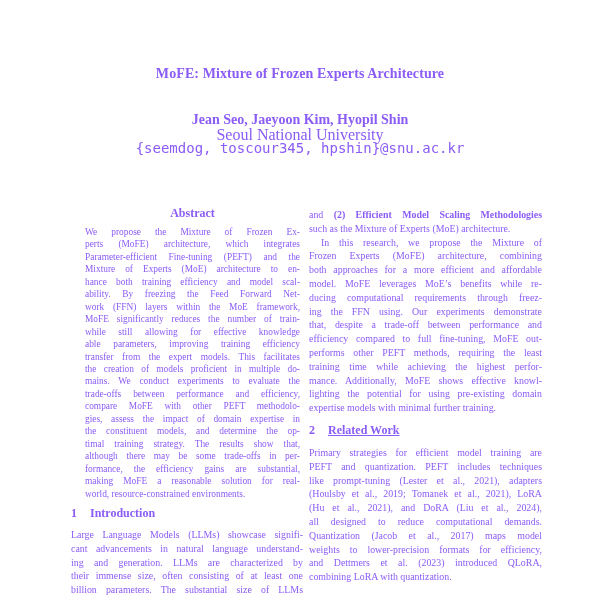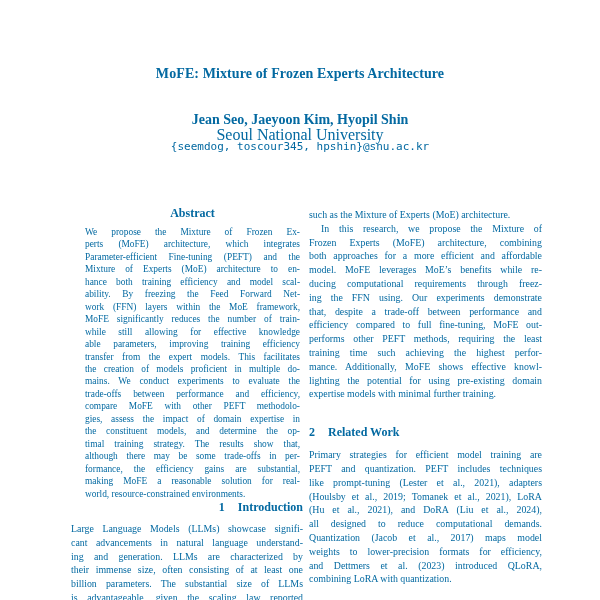--- a/index.html
+++ b/index.html
@@ -1,44 +1,44 @@
 <!DOCTYPE html>
 <html><head>
 <meta charset="utf-8">
 <style>
   * { margin:0; padding:0; box-sizing:border-box; }
   html,body { background:#ffffff; }
   .page {
     position:relative;
     width:600px; height:600px;
     background:#ffffff;
-    color:#0369a1;
+    color:#8b5cf6;
     font-family:"Liberation Serif","DejaVu Serif",serif;
     overflow:hidden;
     margin:0 auto;
   }
   
   .hdr-line { position:absolute; left:0; width:100%; text-align:center; }
   .title    { top:66px;  font-size:14px; font-weight:bold; letter-spacing:.1px; }
   .authors  { top:112px; font-size:14px; font-weight:bold; }
   .affil    { top:126px; font-size:16px; }
-  .email    { top:140px; font-size:11px; font-family:"DejaVu Sans Mono","Liberation Mono",monospace; }
+  .email    { top:140px; font-size:14px; font-family:"DejaVu Sans Mono","Liberation Mono",monospace; }
   
   .col { position:absolute; top:206px; }
   .col-left  { left:71px;  width:232px; }
   .col-right { left:309px; width:233px; }
   
   .abs-box  { margin:0 3px 0 14px; }
   .abs-head { text-align:center; font-weight:bold; font-size:12px; line-height:14px; margin-bottom:4px; }
   .abs-body { font-size:9.4px; line-height:12.45px; }
   
   .sec-head { font-weight:bold; font-size:12px; line-height:14px; }
   .sec-head .sec-num { display:inline-block; margin-right:13px; }
-  .sec-head-intro   { margin-top:0; margin-bottom:8px;text-align:right; }
-  .sec-head-related { margin-top:24px; margin-bottom:9px; }
+  .sec-head-intro   { margin-top:6px; margin-bottom:8px; }
+  .sec-head-related { margin-top:8px; margin-bottom:9px;text-decoration:underline; }
   
   .body { font-size:9.9px; line-height:13.8px; }
   .ln { text-align:justify; text-align-last:justify; }
   .para-end .ln:last-child, .abs-body .ln:last-child { text-align-last:left; }
   .indent1 .ln:first-child { text-indent:12px; }
   .rc-pad { padding-top:2px; }
   .lc-pad { padding-top:2px; }
   b { font-weight:bold; }
 </style>
 </head>
@@ -87,35 +87,36 @@
         <div class="ln">cant advancements in natural language understand-</div>
         <div class="ln">ing and generation.  LLMs are characterized by</div>
         <div class="ln">their immense size, often consisting of at least one</div>
         <div class="ln">billion parameters. The substantial size of LLMs</div>
         <div class="ln">is advantageable, given the scaling law reported</div>
       </div>
   </div>
 
   <div class="col col-right">
     <div class="body rc-pad">
+      <div class="ln"><span>and </span><b>(2) Efficient Model Scaling Methodologies</b></div>
       <div class="para-end">
           <div class="ln">such as the Mixture of Experts (MoE) architecture.</div>
         </div>
     </div>
     <div class="body para-end indent1">
         <div class="ln">In this research, we propose the Mixture of</div>
         <div class="ln">Frozen Experts (MoFE) architecture, combining</div>
         <div class="ln">both approaches for a more efficient and affordable</div>
         <div class="ln">model. MoFE leverages MoE’s benefits while re-</div>
         <div class="ln">ducing computational requirements through freez-</div>
         <div class="ln">ing the FFN using. Our experiments demonstrate</div>
         <div class="ln">that, despite a trade-off between performance and</div>
         <div class="ln">efficiency compared to full fine-tuning, MoFE out-</div>
         <div class="ln">performs other PEFT methods, requiring the least</div>
-        <div class="ln">training time such achieving the highest perfor-</div>
+        <div class="ln">training time while achieving the highest perfor-</div>
         <div class="ln">mance. Additionally, MoFE shows effective knowl-</div>
         <div class="ln">lighting the potential for using pre-existing domain</div>
         <div class="ln">expertise models with minimal further training.</div>
       </div>
     <div class="sec-head sec-head-related">
       <span class="sec-num">2</span><span>Related Work</span>
     </div>
     <div class="body para-end">
         <div class="ln">Primary strategies for efficient model training are</div>
         <div class="ln">PEFT and quantization. PEFT includes techniques</div>

